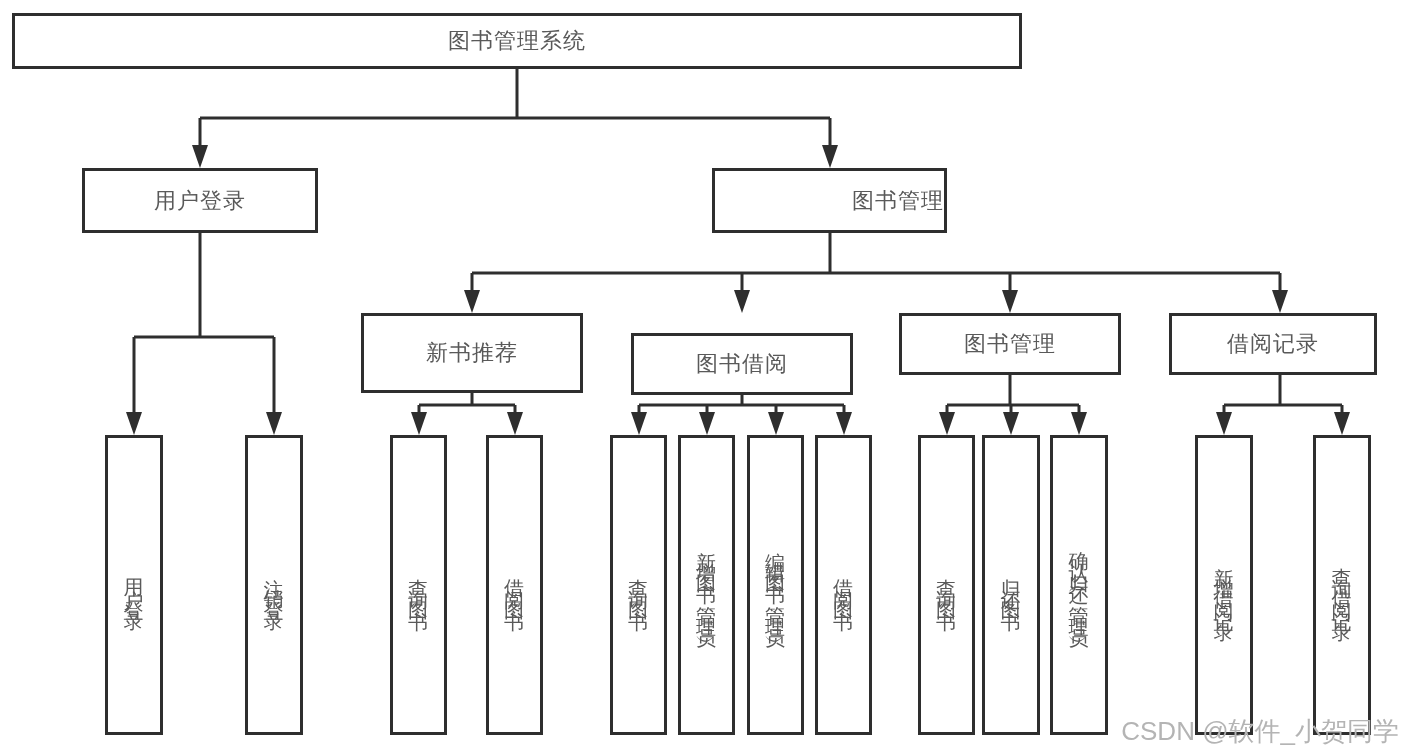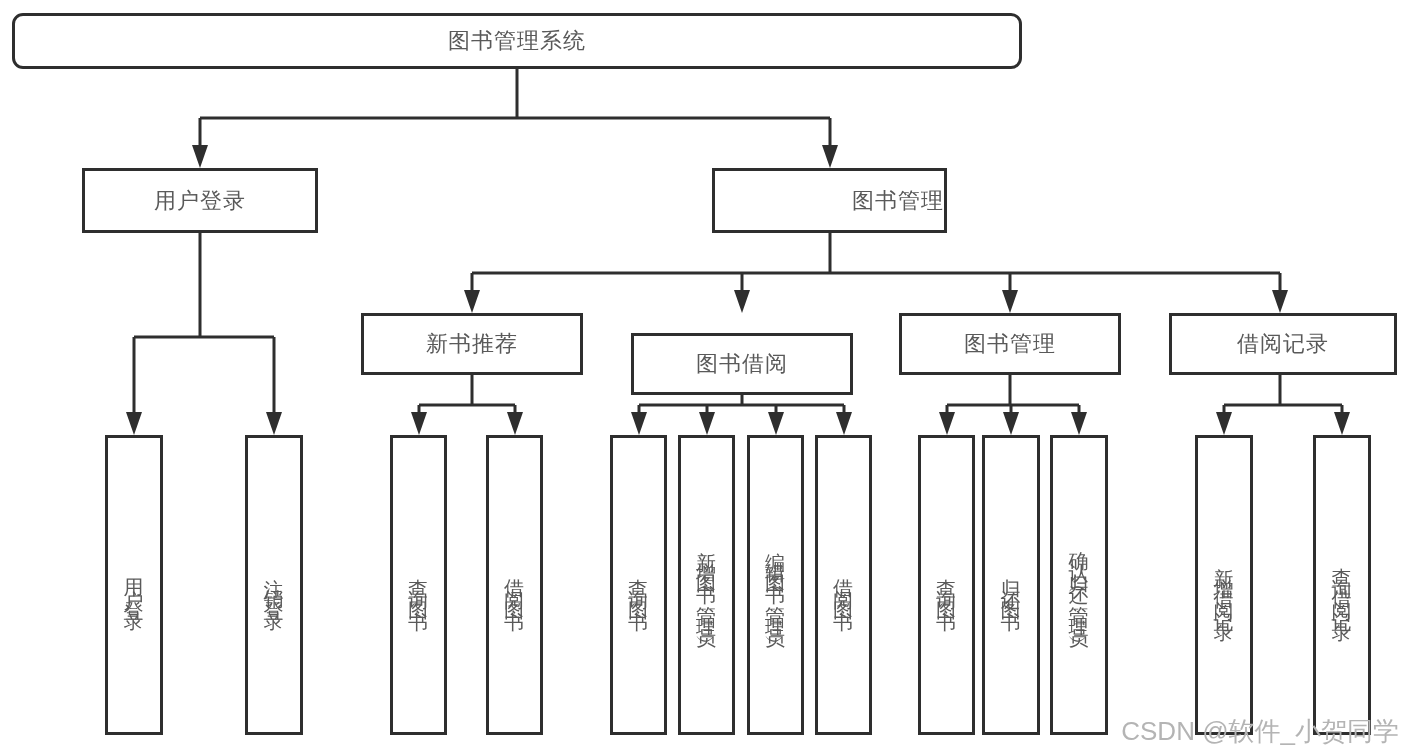--- a/index.html
+++ b/index.html
@@ -87,41 +87,41 @@
       <polygon points="768,412 784,412 776,435"></polygon>
       <polygon points="836,412 852,412 844,435"></polygon>
       <polygon points="939,412 955,412 947,435"></polygon>
       <polygon points="1003,412 1019,412 1011,435"></polygon>
       <polygon points="1071,412 1087,412 1079,435"></polygon>
       <polygon points="1216,412 1232,412 1224,435"></polygon>
       <polygon points="1334,412 1350,412 1342,435"></polygon>
     </g>
   </svg>
 
-  <div class="node hbox" style="left:12px; top:13px; width:1010px; height:56px;border-radius:11px;">
+  <div class="node hbox" style="left:12px; top:13px; width:1010px; height:56px;">
     <span>图书管理系统</span>
   </div>
 
   <div class="node hbox" style="left:82px; top:168px; width:236px; height:65px;">
     <span>用户登录</span>
   </div>
   <div class="node hbox" style="left:712px; top:168px; width:235px; height:65px;justify-content:flex-end;">
     <span>图书管理</span>
   </div>
 
-  <div class="node hbox" style="left:361px; top:313px; width:222px; height:62px;">
+  <div class="node hbox" style="left:361px; top:313px; width:222px; height:80px;">
     <span>新书推荐</span>
   </div>
   <div class="node hbox" style="left:631px; top:313px; width:222px; height:62px;margin-top:20px;">
     <span>图书借阅</span>
   </div>
   <div class="node hbox" style="left:899px; top:313px; width:222px; height:62px;">
     <span>图书管理</span>
   </div>
-  <div class="node hbox" style="left:1169px; top:313px; width:228px; height:62px;">
+  <div class="node hbox" style="left:1169px; top:313px; width:208px; height:62px;">
     <span>借阅记录</span>
   </div>
 
   <div class="node vbox" style="left:105px; top:435px; width:58px; height:300px;">
     <span>用户登录</span>
   </div>
   <div class="node vbox" style="left:245px; top:435px; width:58px; height:300px;">
     <span>注销登录</span>
   </div>
 

